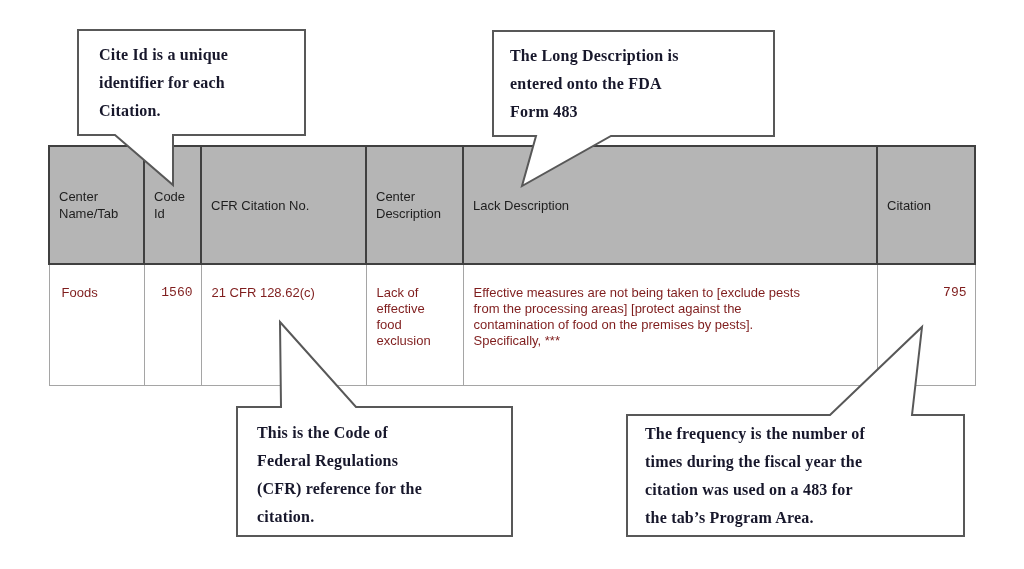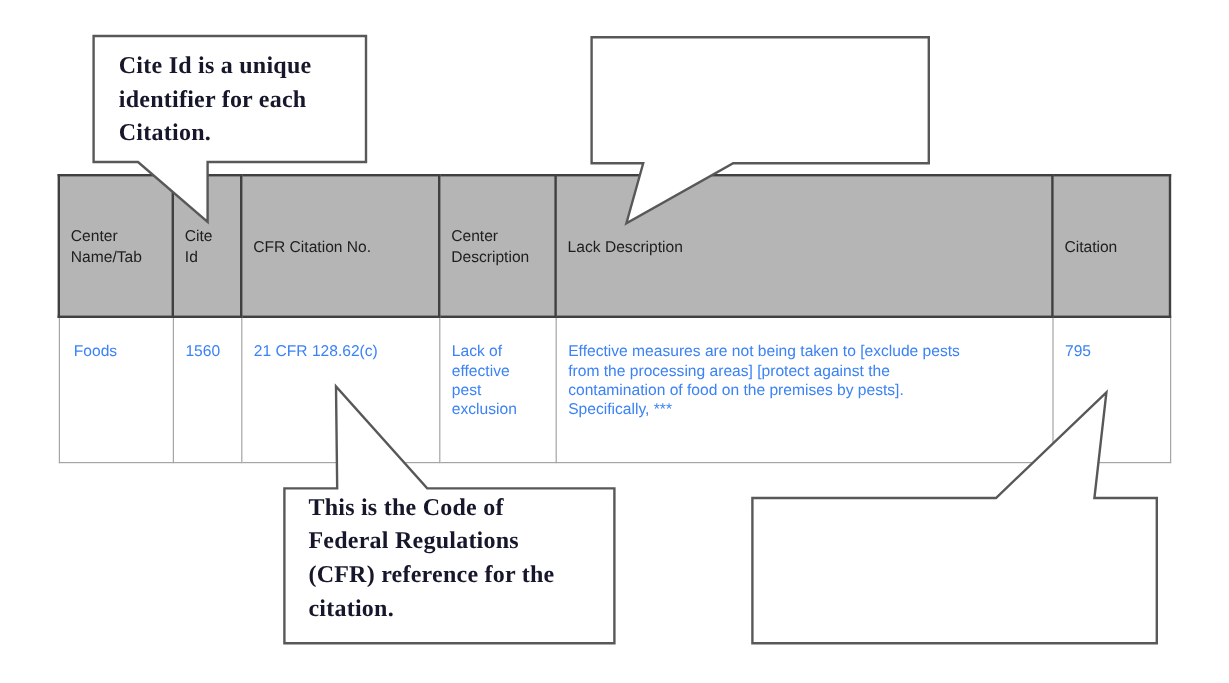--- a/index.html
+++ b/index.html
@@ -32,29 +32,29 @@
     vertical-align: middle;
     color: #1e1e1e;
     padding: 4px 6px 4px 9px;
     white-space: pre-line;
   }
   table.citation td {
     background: #ffffff;
     border: 1px solid #a5a5a5;
     font-size: 13px;
     line-height: 16px;
-    color: #3b82f6;
+    color: #7f1d1d;
     vertical-align: top;
     padding: 20px 8px 6px 10px;
     white-space: pre-line;
   }
   tr.header-row { height: 118px; }
   tr.data-row   { height: 121px; }
   td.v-mid  { padding-top: 36px; }
-  td.center { text-align: left; padding-left: 4px; padding-right: 4px; }
+  td.center { text-align: right; padding-left: 4px; padding-right: 4px; font-family: Liberation Mono, monospace; }
 
   
   svg.pointer-layer {
     position: absolute;
     left: 0; top: 0;
     z-index: 2;
     pointer-events: none;
   }
   svg.pointer-layer path {
     fill: #ffffff;
@@ -62,82 +62,89 @@
     stroke-width: 2px;
     stroke-linejoin: miter;
   }
 
   
   .callout-text {
     position: absolute;
     z-index: 3;
     font-family: "Liberation Serif", serif;
     font-weight: 700;
-    font-size: 20px;
+    font-size: 16px;
     line-height: 28px;
     color: #17172b;
     letter-spacing: 0.2px;
     white-space: pre-line;
   }
   .c1 { left: 99px;  top: 41px;  width: 205px; }
   .c2 { left: 510px; top: 42px;  width: 262px; }
-  .c3 { left: 257px; top: 409px; width: 252px; }
+  .c3 { left: 257px; top: 419px; width: 252px; }
   .c4 { left: 645px; top: 420px; width: 316px; }
 </style>
 </head>
 <body>
 
 <div class="canvas">
 
   <table class="citation">
     <colgroup>
       <col style="width:95px">
         <col style="width:57px">
         <col style="width:165px">
       <col style="width:97px">
         <col style="width:414px">
         <col style="width:98px">
     </colgroup>
     <tbody>
         <tr class="header-row">
       <th>Center
 Name/Tab</th>
-      <th>Cite
+      <th>Code
 Id</th>
       <th>CFR Citation No.</th>
       <th>Center
 Description</th>
       <th>Lack Description</th>
       <th>Citation</th>
     </tr>
     <tr class="data-row">
       <td class="v-mid" style="padding-left:12px">Foods</td>
       <td class="v-mid center">1560</td>
       <td class="v-mid">21 CFR 128.62(c)</td>
       <td>Lack of
 effective
-pest
+food
 exclusion</td>
       <td>Effective measures are not being taken to [exclude pests
 from the processing areas] [protect against the
 contamination of food on the premises by pests].
 Specifically, ***</td>
       <td class="v-mid center">795</td>
     </tr>
   </tbody>
     </table>
 
   <svg class="pointer-layer" width="1024" height="569" viewBox="0 0 1024 569">
     <path d="M78,30 H305 V135 H173 V185 L115,135 H78 Z"></path>
     <path d="M493,31 H774 V136 H611 L522,186 L536,136 H493 Z"></path>
     <path d="M237,407 H281 L280,322 L356,407 H512 V536 H237 Z"></path>
     <path d="M627,415 H830 L922,327 L912,415 H964 V536 H627 Z"></path>
   </svg>
 
   <div class="callout-text c1">Cite Id is a unique
 identifier for each
 Citation.</div>
+  <div class="callout-text c2">The Long Description is
+entered onto the FDA
+Form 483</div>
   <div class="callout-text c3">This is the Code of
 Federal Regulations
 (CFR) reference for the
 citation.</div>
+  <div class="callout-text c4">The frequency is the number of
+times during the fiscal year the
+citation was used on a 483 for
+the tab’s Program Area.</div>
 
 </div>
 
 </body></html>

